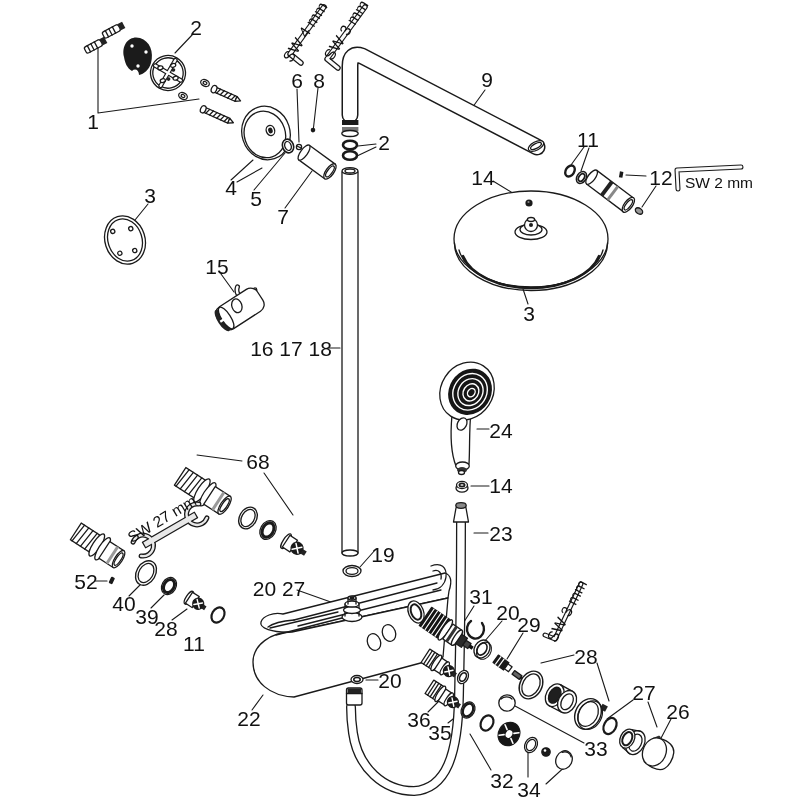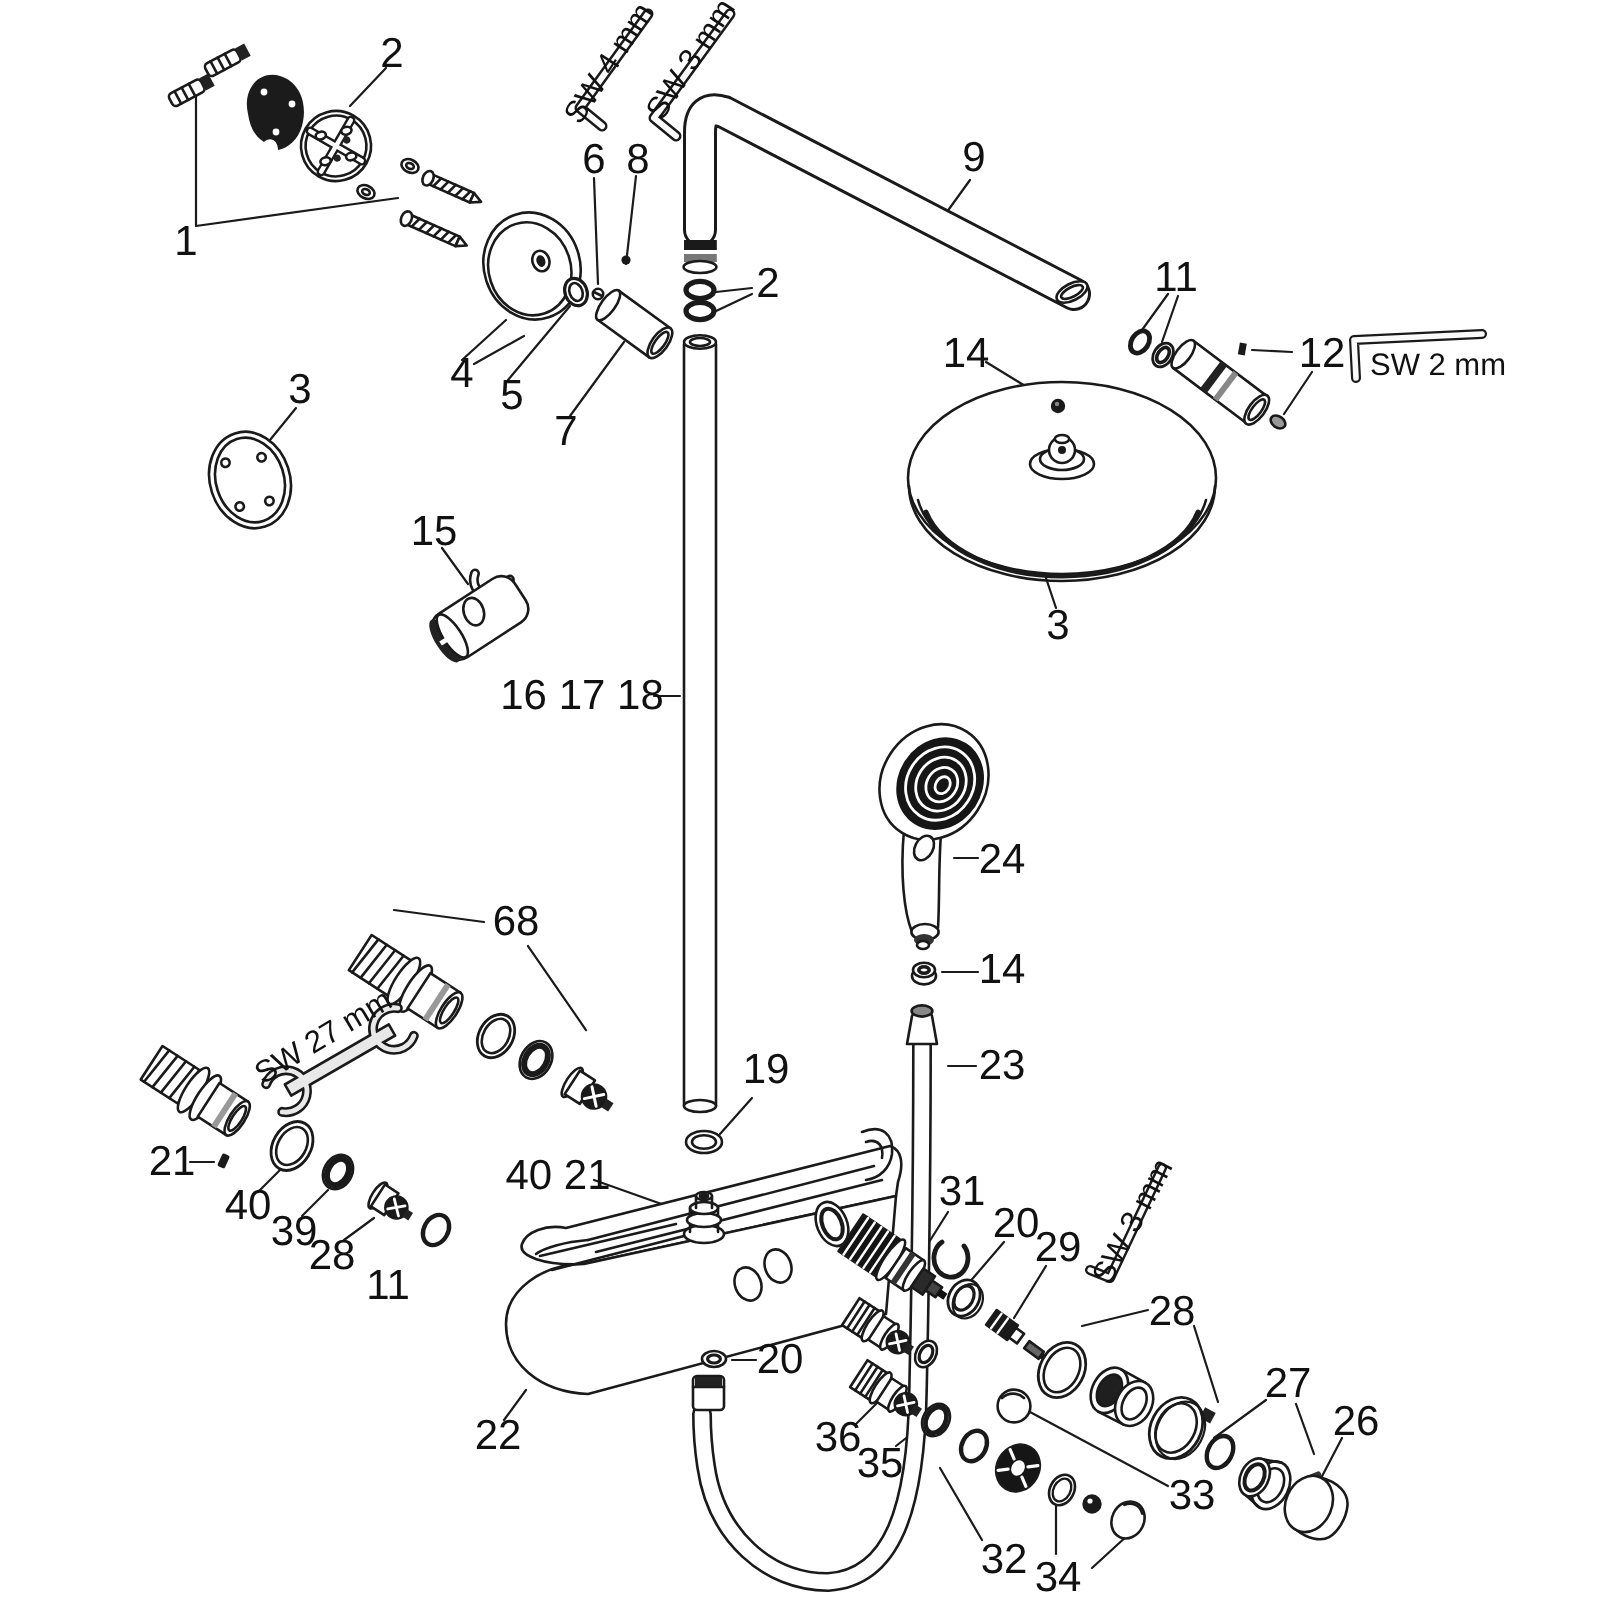--- a/index.html
+++ b/index.html
@@ -483,43 +483,43 @@
 <div class="lbl" style="left:283px;top:216px">7</div>
 <div class="lbl" style="left:319px;top:80px">8</div>
 <div class="lbl" style="left:487px;top:79px">9</div>
 <div class="lbl" style="left:384px;top:142px">2</div>
 <div class="lbl" style="left:588px;top:139px">11</div>
 <div class="lbl" style="left:661px;top:177px">12</div>
 <div class="lbl" style="left:529px;top:313px">3</div>
 <div class="lbl" style="left:483px;top:177px">14</div>
 <div class="lbl" style="left:217px;top:266px">15</div>
 <div class="lbl" style="left:291px;top:348px">16 17 18</div>
-<div class="lbl" style="left:383px;top:535px">19</div>
-<div class="lbl" style="left:279px;top:588px">40 21</div>
+<div class="lbl" style="left:383px;top:554px">19</div>
+<div class="lbl" style="left:279px;top:588px">20 27</div>
 <div class="lbl" style="left:249px;top:718px">22</div>
 <div class="lbl" style="left:501px;top:533px">23</div>
 <div class="lbl" style="left:501px;top:430px">24</div>
 <div class="lbl" style="left:501px;top:485px">14</div>
 <div class="lbl" style="left:390px;top:680px">20</div>
 <div class="lbl" style="left:678px;top:711px">26</div>
 <div class="lbl" style="left:644px;top:692px">27</div>
 <div class="lbl" style="left:586px;top:656px">28</div>
 <div class="lbl" style="left:529px;top:624px">29</div>
 <div class="lbl" style="left:508px;top:612px">20</div>
 <div class="lbl" style="left:481px;top:596px">31</div>
 <div class="lbl" style="left:502px;top:780px">32</div>
 <div class="lbl" style="left:596px;top:748px">33</div>
 <div class="lbl" style="left:529px;top:789px">34</div>
 <div class="lbl" style="left:440px;top:732px">35</div>
 <div class="lbl" style="left:419px;top:719px">36</div>
 <div class="lbl" style="left:166px;top:628px">28</div>
 <div class="lbl" style="left:258px;top:461px">68</div>
 <div class="lbl" style="left:147px;top:616px">39</div>
 <div class="lbl" style="left:124px;top:603px">40</div>
-<div class="lbl" style="left:86px;top:581px">21</div>
+<div class="lbl" style="left:86px;top:581px">52</div>
 <div class="lbl" style="left:194px;top:643px">11</div>
 
 <div class="lbl tool" style="left:305px;top:32px;transform:translate(-50%,-50%) rotate(-57deg)">SW 4 mm</div>
 <div class="lbl tool" style="left:346px;top:30px;transform:translate(-50%,-50%) rotate(-57deg)">SW 3 mm</div>
 <div class="lbl tool" style="left:719px;top:183px">SW 2 mm</div>
 <div class="lbl tool" style="left:162px;top:519px;transform:translate(-50%,-50%) rotate(-31deg)">SW 27 mm</div>
 <div class="lbl tool" style="left:567px;top:611px;transform:translate(-50%,-50%) rotate(-62deg)">SW 3 mm</div>
 
 </div>
 

